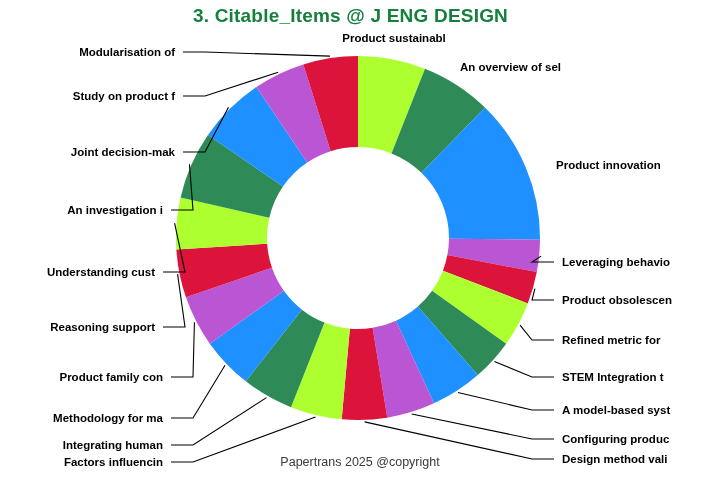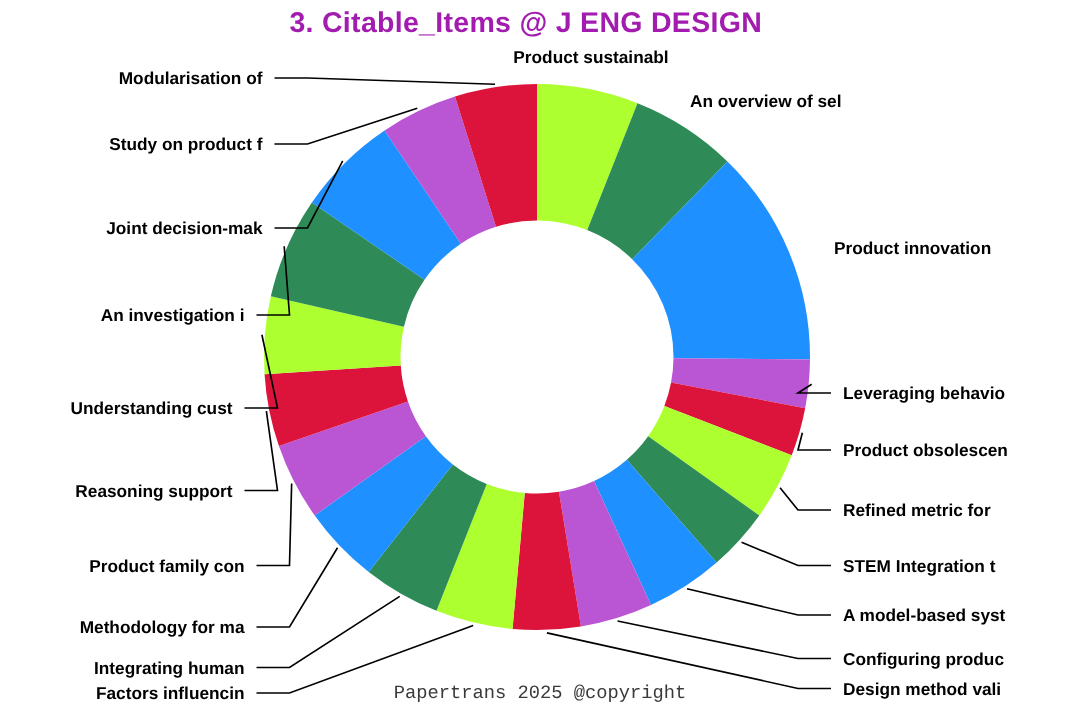--- a/index.html
+++ b/index.html
@@ -23,33 +23,33 @@
     height: 480px;
   }
   #chart-title {
     position: absolute;
     left: 0;
     top: 5px;
     width: 701px;
     text-align: center;
     font-size: 19px;
     font-weight: bold;
-    color: #a21caf;
+    color: #15803d;
     letter-spacing: 0.2px;
     font-family: "Liberation Sans", sans-serif;
   }
   #chart-footer {
     position: absolute;
     left: 0;
     top: 455px;
     width: 720px;
     text-align: center;
     font-size: 12.5px;
     color: #3a3a3a;
-    font-family: Liberation Mono, monospace;
+    font-family: Liberation Sans, sans-serif;
   }
   svg#donut-svg {
     position: absolute;
     left: 0;
     top: 0;
     width: 720px;
     height: 480px;
     display: block;
   }
   .slice-path {

